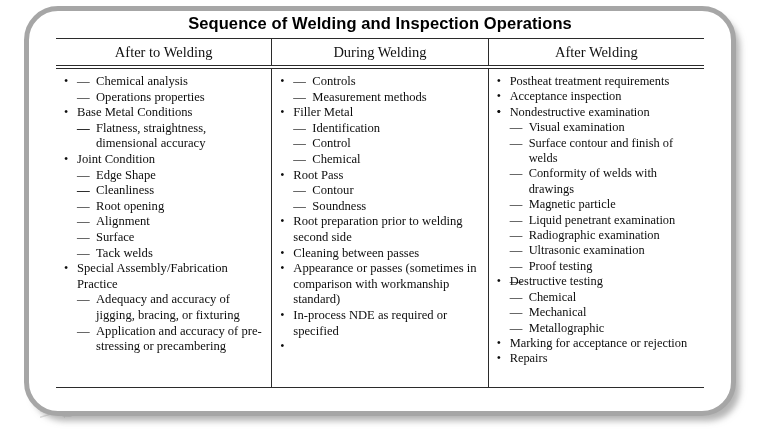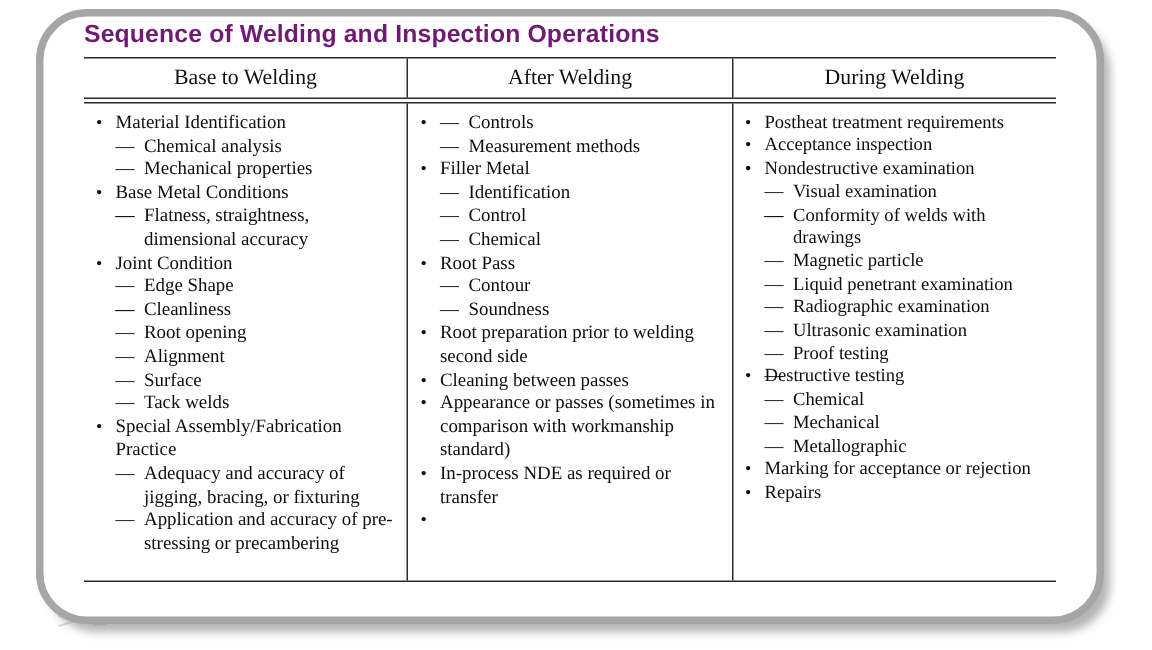--- a/index.html
+++ b/index.html
@@ -58,22 +58,22 @@
     left: 56px;
     top: 8px;
     width: 648px;
     height: 400px;
   }
 
   #table-title {
     font-family: "Liberation Sans", sans-serif;
     font-weight: bold;
     font-size: 16.5px;
-    color: #701a75;
-    text-align: left;
+    color: #000000;
+    text-align: center;
     letter-spacing: 0.1px;
     padding-top: 4px;
     height: 22px;
     line-height: 22px;
   }
 
   .rule-top {
     border-top: 1.6px solid #2b2b2b;
     margin-top: 4px;
   }
@@ -169,33 +169,33 @@
 
 <div id="slide-frame"></div>
 
 <div id="table-wrap">
 
   <div id="table-title">Sequence of Welding and Inspection Operations</div>
 
   <div class="rule-top"></div>
 
   <div id="header-row">
-    <div class="hcell">Base to Welding</div>
+    <div class="hcell">After to Welding</div>
+    <div class="hcell">During Welding</div>
     <div class="hcell">After Welding</div>
-    <div class="hcell">During Welding</div>
   </div>
 
   <div class="rule-double"></div>
 
   <div id="body-row">
     <div class="bcell col-1">
       <ul class="lvl1">
-          <li class="item"><span class="bullet">•</span><span class="txt">Material Identification</span><ul class="lvl2">
+          <li class="item"><span class="bullet">•</span><ul class="lvl2">
               <li class="subitem"><span class="dash">—</span><span class="txt">Chemical analysis</span></li>
-              <li class="subitem"><span class="dash">—</span><span class="txt">Mechanical properties</span></li>
+              <li class="subitem"><span class="dash">—</span><span class="txt">Operations properties</span></li>
             </ul></li>
           <li class="item"><span class="bullet">•</span><span class="txt">Base Metal Conditions</span><ul class="lvl2">
               <li class="subitem"><span class="dash">—</span></li>
               <li class="subitem"><span class="dash">—</span><span class="txt">Flatness, straightness, dimensional accuracy</span></li>
             </ul></li>
           <li class="item"><span class="bullet">•</span><span class="txt">Joint Condition</span><ul class="lvl2">
               <li class="subitem"><span class="dash">—</span><span class="txt">Edge Shape</span></li>
               <li class="subitem"><span class="dash">—</span></li>
               <li class="subitem"><span class="dash">—</span><span class="txt">Cleanliness</span></li>
               <li class="subitem"><span class="dash">—</span><span class="txt">Root opening</span></li>
@@ -220,32 +220,32 @@
               <li class="subitem"><span class="dash">—</span><span class="txt">Control</span></li>
               <li class="subitem"><span class="dash">—</span><span class="txt">Chemical</span></li>
             </ul></li>
           <li class="item"><span class="bullet">•</span><span class="txt">Root Pass</span><ul class="lvl2">
               <li class="subitem"><span class="dash">—</span><span class="txt">Contour</span></li>
               <li class="subitem"><span class="dash">—</span><span class="txt">Soundness</span></li>
             </ul></li>
           <li class="item"><span class="bullet">•</span><span class="txt">Root preparation prior to welding second side</span></li>
           <li class="item"><span class="bullet">•</span><span class="txt">Cleaning between passes</span></li>
           <li class="item"><span class="bullet">•</span><span class="txt">Appearance or passes (sometimes in comparison with workmanship standard)</span></li>
-          <li class="item"><span class="bullet">•</span><span class="txt">In-process NDE as required or transfer</span></li>
+          <li class="item"><span class="bullet">•</span><span class="txt">In-process NDE as required or specified</span></li>
           <li class="item"><span class="bullet">•</span></li>
         </ul>
     </div>
     <div class="bcell col-3">
       <ul class="lvl1">
           <li class="item"><span class="bullet">•</span><span class="txt">Postheat treatment requirements</span></li>
           <li class="item"><span class="bullet">•</span><span class="txt">Acceptance inspection</span></li>
           <li class="item"><span class="bullet">•</span></li>
           <li class="item"><span class="bullet">•</span><span class="txt">Nondestructive examination</span><ul class="lvl2">
               <li class="subitem"><span class="dash">—</span><span class="txt">Visual examination</span></li>
-              <li class="subitem"><span class="dash">—</span></li>
+              <li class="subitem"><span class="dash">—</span><span class="txt">Surface contour and finish of welds</span></li>
               <li class="subitem"><span class="dash">—</span><span class="txt">Conformity of welds with drawings</span></li>
               <li class="subitem"><span class="dash">—</span><span class="txt">Magnetic particle</span></li>
               <li class="subitem"><span class="dash">—</span><span class="txt">Liquid penetrant examination</span></li>
               <li class="subitem"><span class="dash">—</span><span class="txt">Radiographic examination</span></li>
               <li class="subitem"><span class="dash">—</span><span class="txt">Ultrasonic examination</span></li>
               <li class="subitem"><span class="dash">—</span><span class="txt">Proof testing</span></li>
               <li class="subitem"><span class="dash">—</span></li>
             </ul></li>
           <li class="item"><span class="bullet">•</span><span class="txt">Destructive testing</span><ul class="lvl2">
               <li class="subitem"><span class="dash">—</span><span class="txt">Chemical</span></li>

